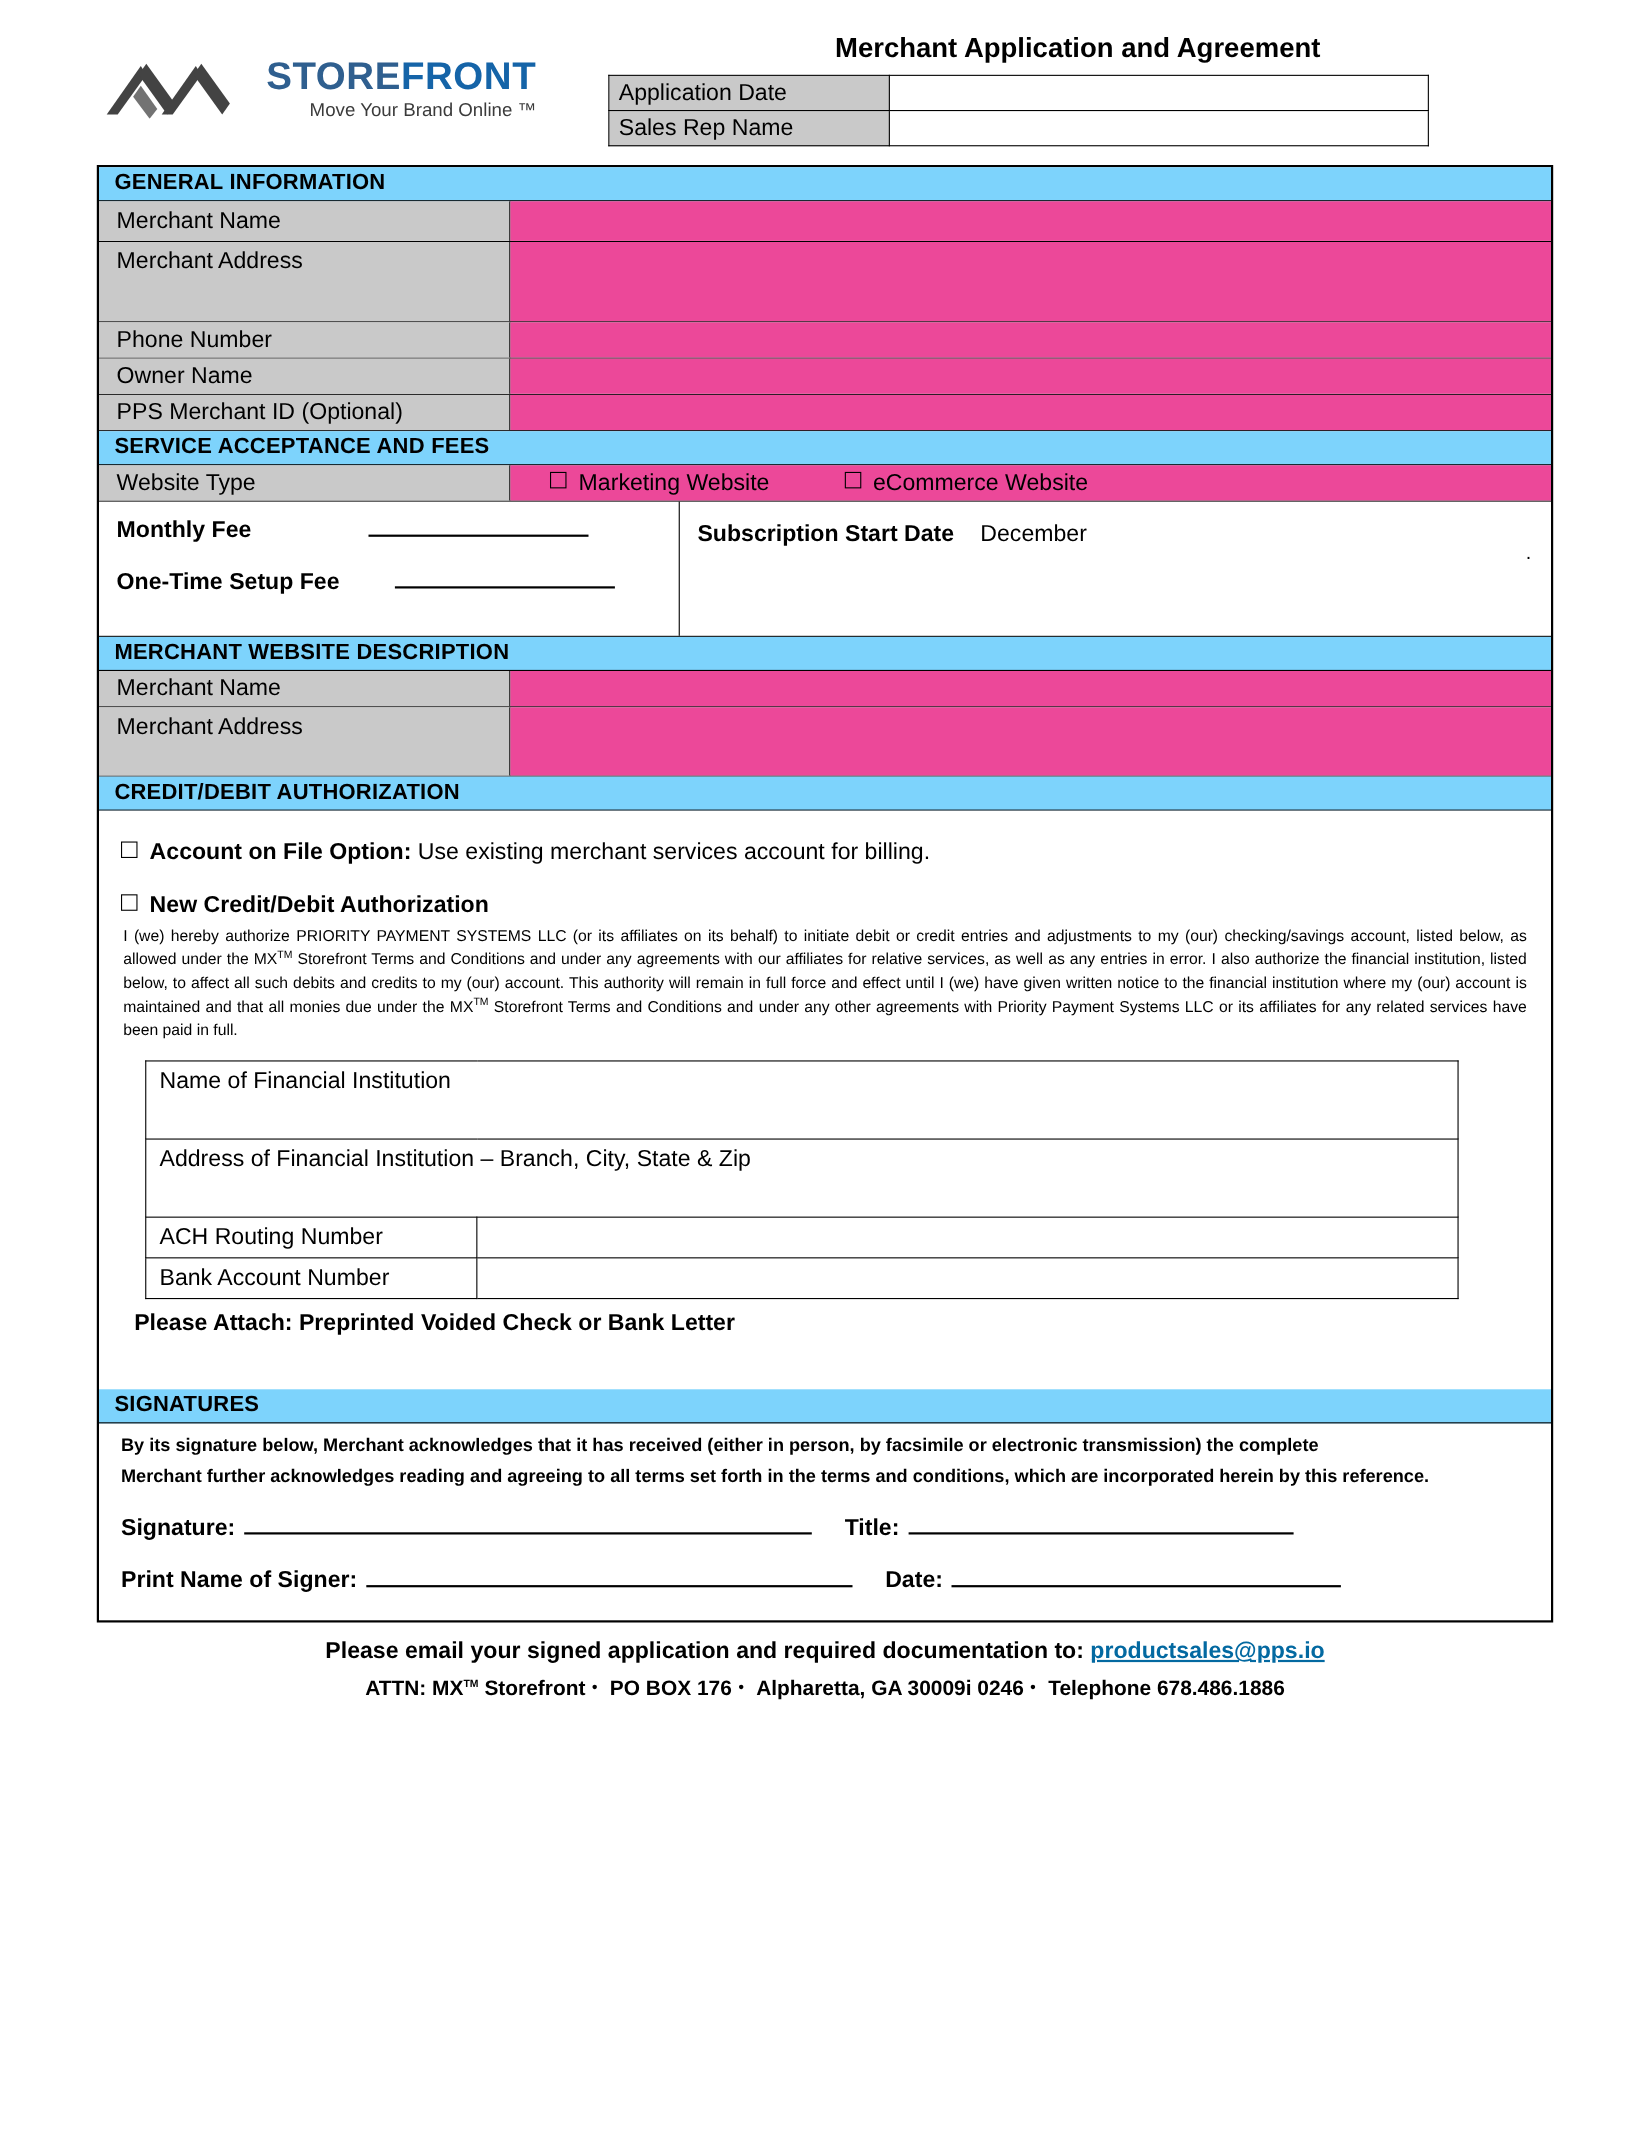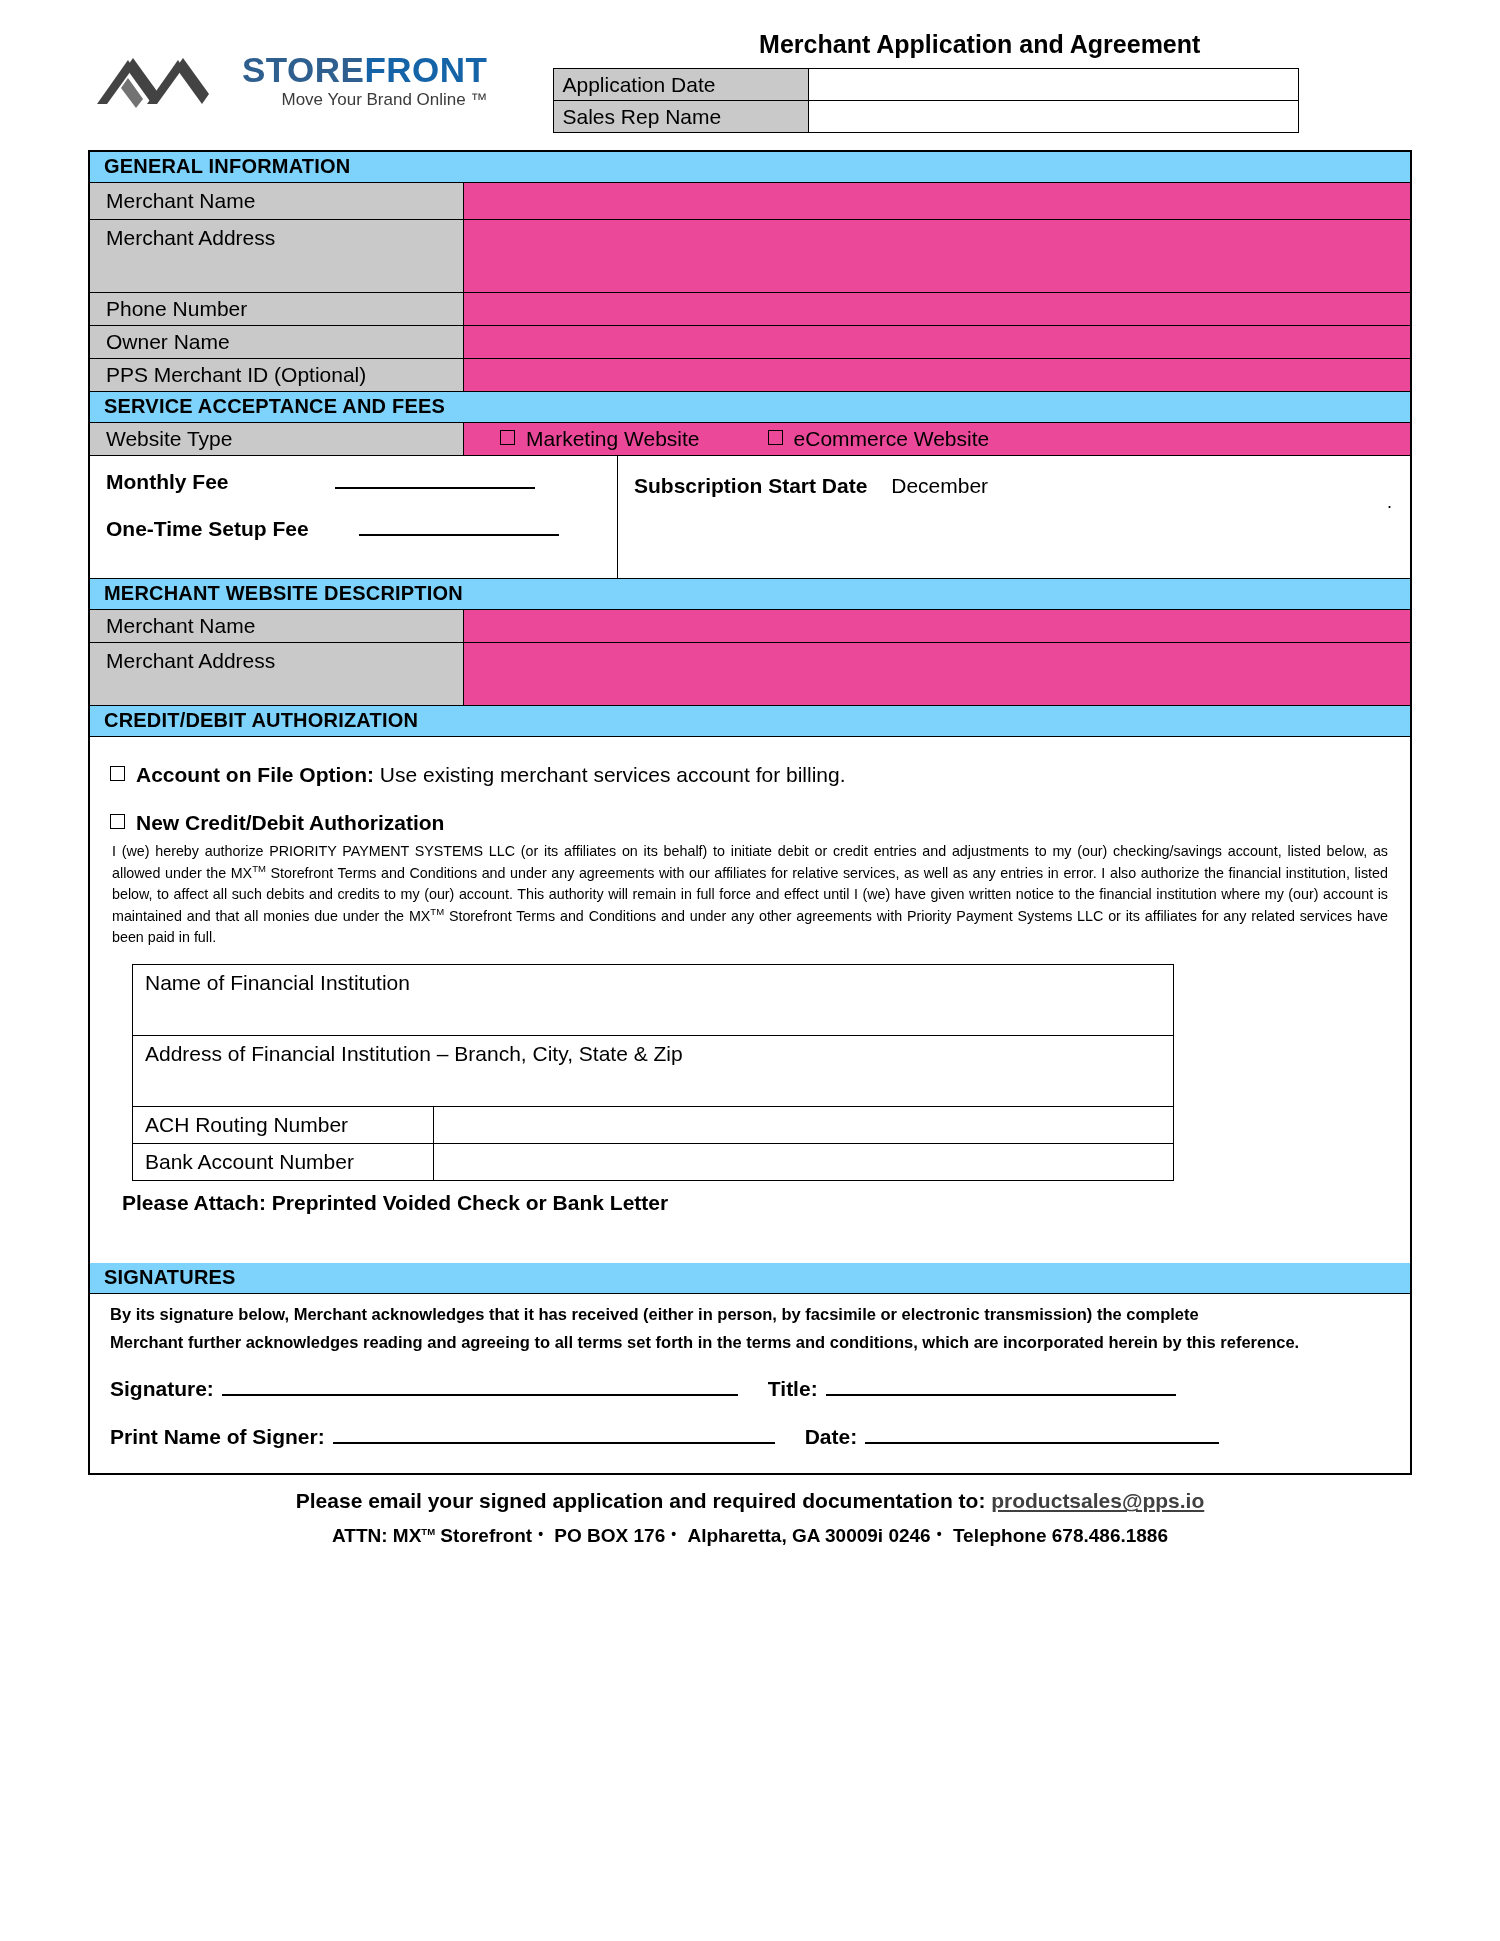--- a/index.html
+++ b/index.html
@@ -201,21 +201,21 @@
   .cd-para {
     font-size: 14.3px;
     line-height: 1.47;
     text-align: justify;
     margin: 0 2px 16px 2px;
   }
   sup { font-size: 9.5px; vertical-align: super; }
 
   .fi-table {
     border-collapse: collapse;
-    width: 1042px;
+    width: 1194px;
     margin: 16px auto 0 22px;
   }
   .fi-table td {
     border: 1.5px solid #000;
     font-size: 21px;
     vertical-align: top;
     padding: 6px 0 6px 12px;
   }
   .fi-big { height: 58px; }
   .fi-sm { height: 24px; }
@@ -265,21 +265,21 @@
   
   .footer {
     text-align: center;
     margin-top: 14px;
   }
   .foot1 {
     font-size: 21px;
     font-weight: bold;
   }
   .foot-link {
-    color: #404040;
+    color: #0369a1;
     text-decoration: underline;
     text-align: center;
   }
   .foot2 {
     font-size: 19px;
     font-weight: bold;
     margin-top: 12px;
   }
   .bullet { margin: 0 6px; font-size: 14px; vertical-align: 3px; }
 </style>

